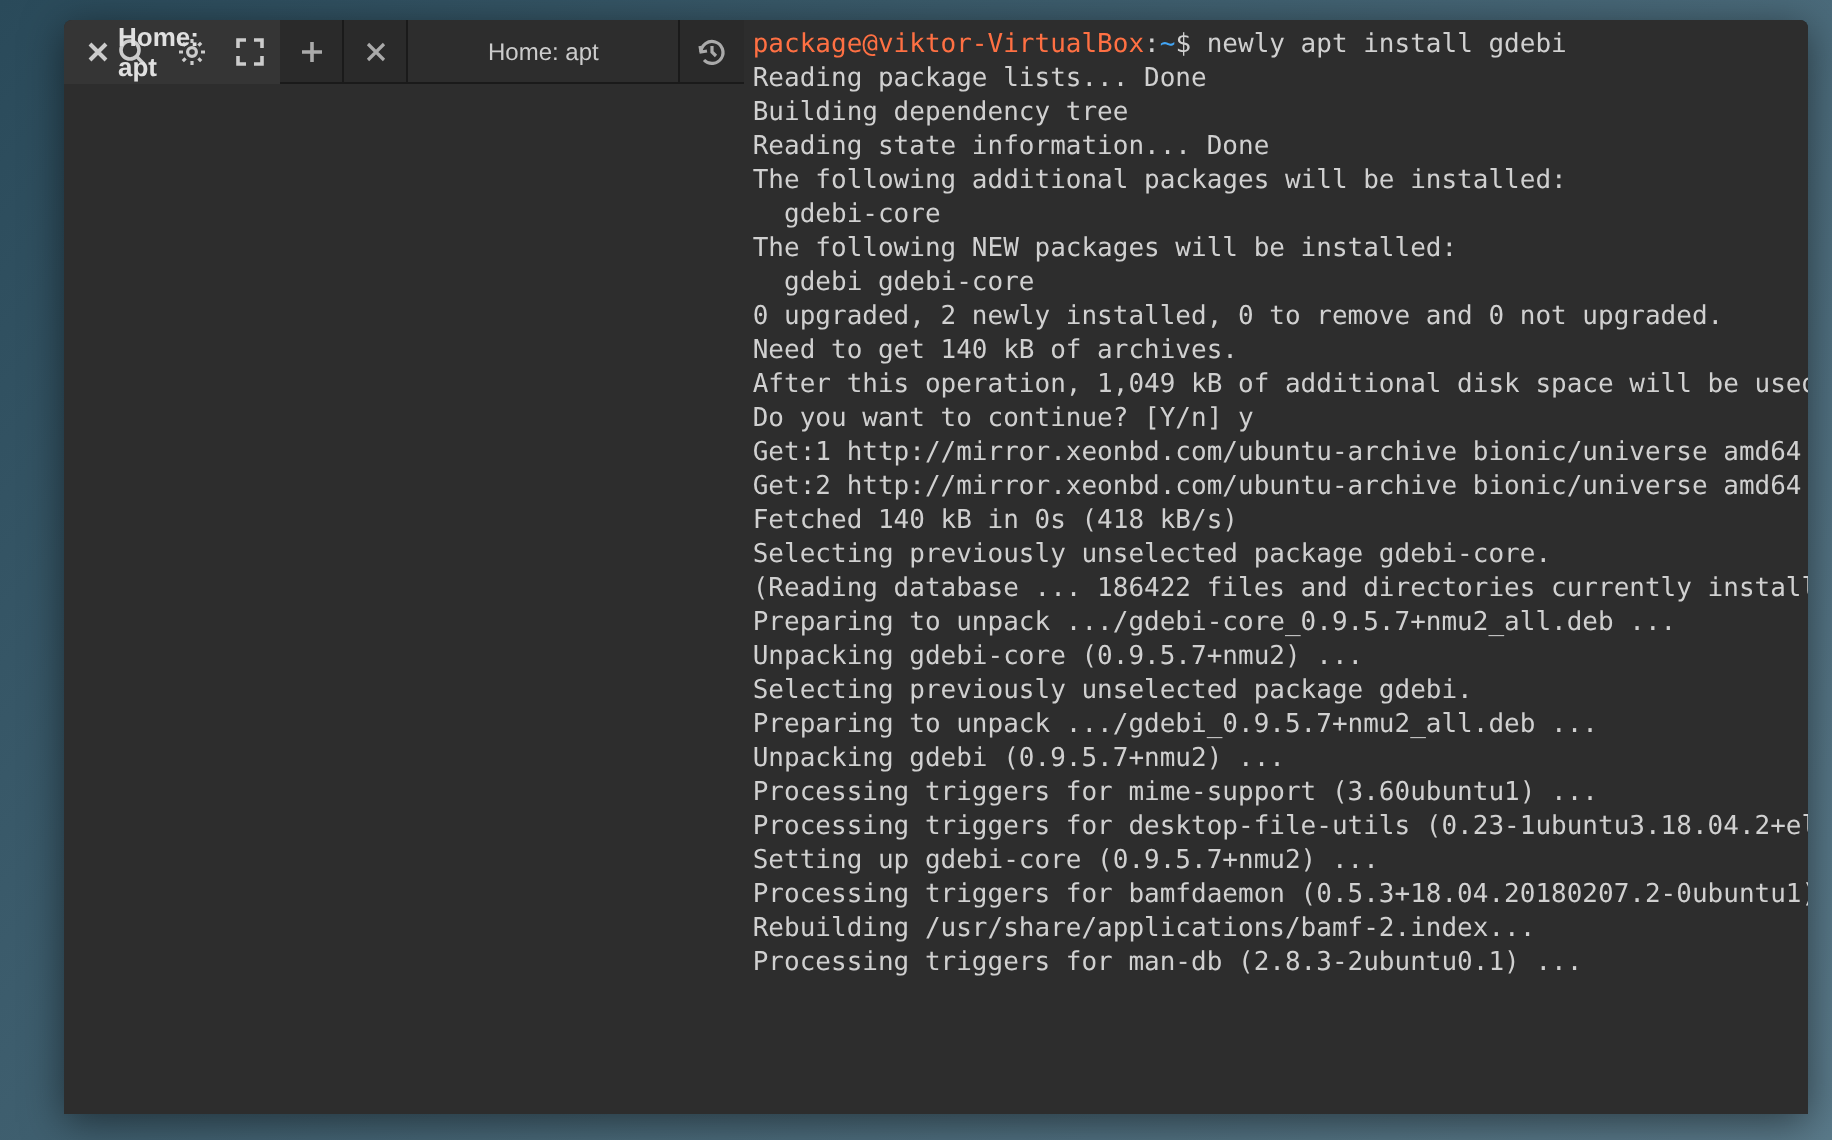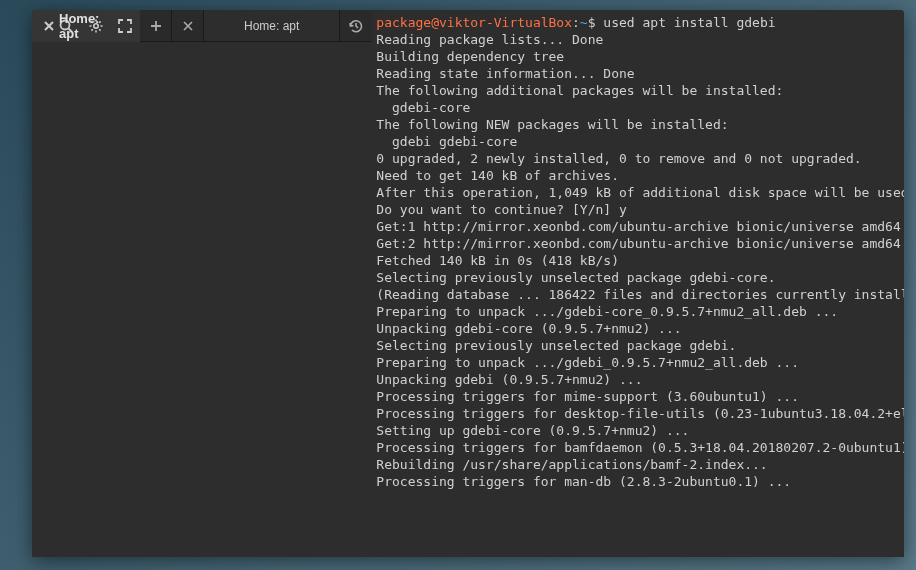--- a/index.html
+++ b/index.html
@@ -163,21 +163,21 @@
       <span>Home: apt</span>
     </div>
     <div class="tabbar-right">
       <svg width="16" height="16" viewBox="0 0 16 16">
           <path d="M2.5 8 A5.5 5.5 0 1 1 4 12" stroke="#aaa" stroke-width="1.6" fill="none"></path>
           <path d="M2 5 L2.5 8 L5.5 7.5" stroke="#aaa" stroke-width="1.6" fill="none"></path>
           <path d="M8 5 L8 8 L10 10" stroke="#aaa" stroke-width="1.6" fill="none"></path>
         </svg>
     </div>
   </div>
-  <div class="terminal"><span class="prompt-user">package@viktor-VirtualBox</span><span class="prompt-sym">:</span><span class="prompt-path">~</span><span class="prompt-sym">$</span><span class="cmd"> used apt install gdebi</span>
+  <div class="terminal"><span class="prompt-user">package@viktor-VirtualBox</span><span class="prompt-sym">:</span><span class="prompt-path">~</span><span class="prompt-sym">$</span><span class="cmd"> newly apt install gdebi</span>
 <span id="out-lines">Reading package lists... Done
 Building dependency tree
 Reading state information... Done
 The following additional packages will be installed:
   gdebi-core
 The following NEW packages will be installed:
   gdebi gdebi-core
 0 upgraded, 2 newly installed, 0 to remove and 0 not upgraded.
 Need to get 140 kB of archives.
 After this operation, 1,049 kB of additional disk space will be used.

